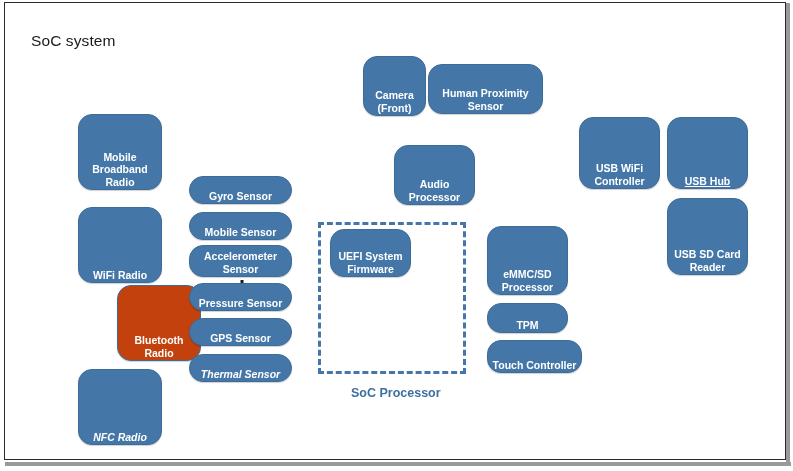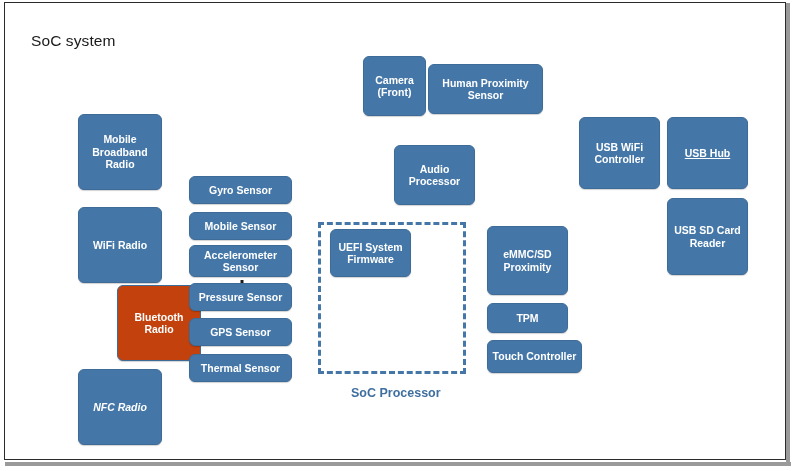--- a/index.html
+++ b/index.html
@@ -53,27 +53,27 @@
     color: #1a1a1a;
     letter-spacing: 0.1px;
     white-space: nowrap;
   }
   
   .blk {
     position: absolute;
     box-sizing: border-box;
     background: #4477a8;
     border: 1px solid #3e6c99;
-    border-radius: 6px;
+    border-radius: 14px;
     color: #ffffff;
     font-size: 10.5px;
     font-weight: bold;
     line-height: 12.5px;
     display: flex;
-    align-items: center;
+    align-items: flex-end;
     justify-content: center;
     text-align: center;
     padding: 1px 3px;
     box-shadow: 0 1px 1px rgba(0,0,0,0.18);
   }
   .blk span {
     display: block;
     width: 100%;
   }
   
@@ -137,37 +137,37 @@
       </div>
       <div class="blk" style="left: 189px; top: 245px; width: 103px; height: 32px; background: rgb(68, 119, 168); border-color: rgb(62, 108, 153); color: rgb(255, 255, 255);">
         <span>Accelerometer Sensor</span>
       </div>
       <div class="blk" style="left: 189px; top: 283px; width: 103px; height: 28px; background: rgb(68, 119, 168); border-color: rgb(62, 108, 153); color: rgb(255, 255, 255);">
         <span>Pressure Sensor</span>
       </div>
       <div class="blk" style="left: 189px; top: 318px; width: 103px; height: 28px; background: rgb(68, 119, 168); border-color: rgb(62, 108, 153); color: rgb(255, 255, 255);">
         <span>GPS Sensor</span>
       </div>
-      <div class="blk" style="left: 189px; top: 354px; width: 103px; height: 28px; background: rgb(68, 119, 168); border-color: rgb(62, 108, 153); color: rgb(255, 255, 255);">
+      <div class="blk" style="left: 189px; top: 354px; width: 103px; height: 28px; background: rgb(68, 119, 168); border-color: rgb(62, 108, 153); color: rgb(255, 255, 255); font-style: italic;">
         <span>Thermal Sensor</span>
       </div>
       <div class="blk" style="left: 363px; top: 56px; width: 63px; height: 60px; background: rgb(68, 119, 168); border-color: rgb(62, 108, 153); color: rgb(255, 255, 255);">
         <span>Camera (Front)</span>
       </div>
       <div class="blk" style="left: 428px; top: 64px; width: 115px; height: 50px; background: rgb(68, 119, 168); border-color: rgb(62, 108, 153); color: rgb(255, 255, 255);">
         <span>Human Proximity Sensor</span>
       </div>
       <div class="blk" style="left: 394px; top: 145px; width: 81px; height: 60px; background: rgb(68, 119, 168); border-color: rgb(62, 108, 153); color: rgb(255, 255, 255);">
         <span>Audio Processor</span>
       </div>
       <div class="blk" style="left: 330px; top: 229px; width: 81px; height: 48px; background: rgb(68, 119, 168); border-color: rgb(62, 108, 153); color: rgb(255, 255, 255);">
         <span>UEFI System Firmware</span>
       </div>
       <div class="blk" style="left: 487px; top: 226px; width: 81px; height: 69px; background: rgb(68, 119, 168); border-color: rgb(62, 108, 153); color: rgb(255, 255, 255);">
-        <span>eMMC/SD Proximity</span>
+        <span>eMMC/SD Processor</span>
       </div>
       <div class="blk" style="left: 487px; top: 303px; width: 81px; height: 30px; background: rgb(68, 119, 168); border-color: rgb(62, 108, 153); color: rgb(255, 255, 255);">
         <span>TPM</span>
       </div>
       <div class="blk" style="left: 487px; top: 340px; width: 95px; height: 33px; background: rgb(68, 119, 168); border-color: rgb(62, 108, 153); color: rgb(255, 255, 255);">
         <span>Touch Controller</span>
       </div>
       <div class="blk" style="left: 579px; top: 117px; width: 81px; height: 72px; background: rgb(68, 119, 168); border-color: rgb(62, 108, 153); color: rgb(255, 255, 255);">
         <span>USB WiFi Controller</span>
       </div>

